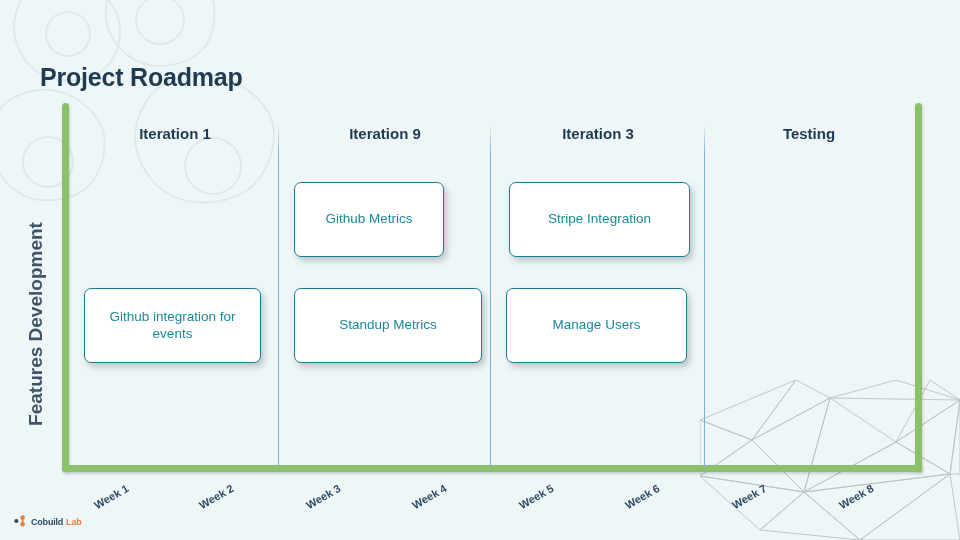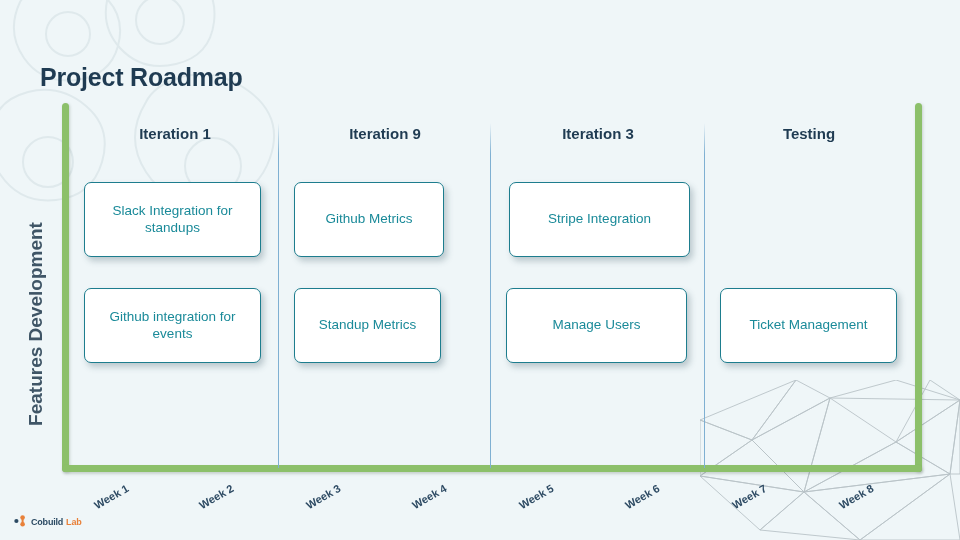--- a/index.html
+++ b/index.html
@@ -194,28 +194,26 @@
 
   <div class="divider" style="left:278px;"></div>
   <div class="divider" style="left:490px;"></div>
   <div class="divider" style="left:704px;"></div>
 
   <div class="col-header" style="left:72px;  width:206px;">Iteration 1</div>
   <div class="col-header" style="left:280px; width:210px;">Iteration 9</div>
   <div class="col-header" style="left:492px; width:212px;">Iteration 3</div>
   <div class="col-header" style="left:706px; width:206px;">Testing</div>
 
-  <div class="card" style="left:84px;  top:182px; width:177px; height:75px;">Slack Integration for standups</div>
   <div class="card" style="left:294px; top:182px; width:150px; height:75px;">Github Metrics</div>
   <div class="card" style="left:509px; top:182px; width:181px; height:75px;">Stripe Integration</div>
 
   <div class="card" style="left:84px;  top:288px; width:177px; height:75px;">Github integration for events</div>
-  <div class="card" style="left:294px; top:288px; width:147px; height:75px;">Standup Metrics</div>
+  <div class="card" style="left:294px; top:288px; width:188px; height:75px;">Standup Metrics</div>
   <div class="card" style="left:506px; top:288px; width:181px; height:75px;">Manage Users</div>
-  <div class="card" style="left:720px; top:288px; width:177px; height:75px;">Ticket Management</div>
 
 
   <div class="week" style="left:95px;">Week 1</div>
   <div class="week" style="left:200px;">Week 2</div>
   <div class="week" style="left:307px;">Week 3</div>
   <div class="week" style="left:413px;">Week 4</div>
   <div class="week" style="left:520px;">Week 5</div>
   <div class="week" style="left:626px;">Week 6</div>
   <div class="week" style="left:733px;">Week 7</div>
   <div class="week" style="left:840px;">Week 8</div>

